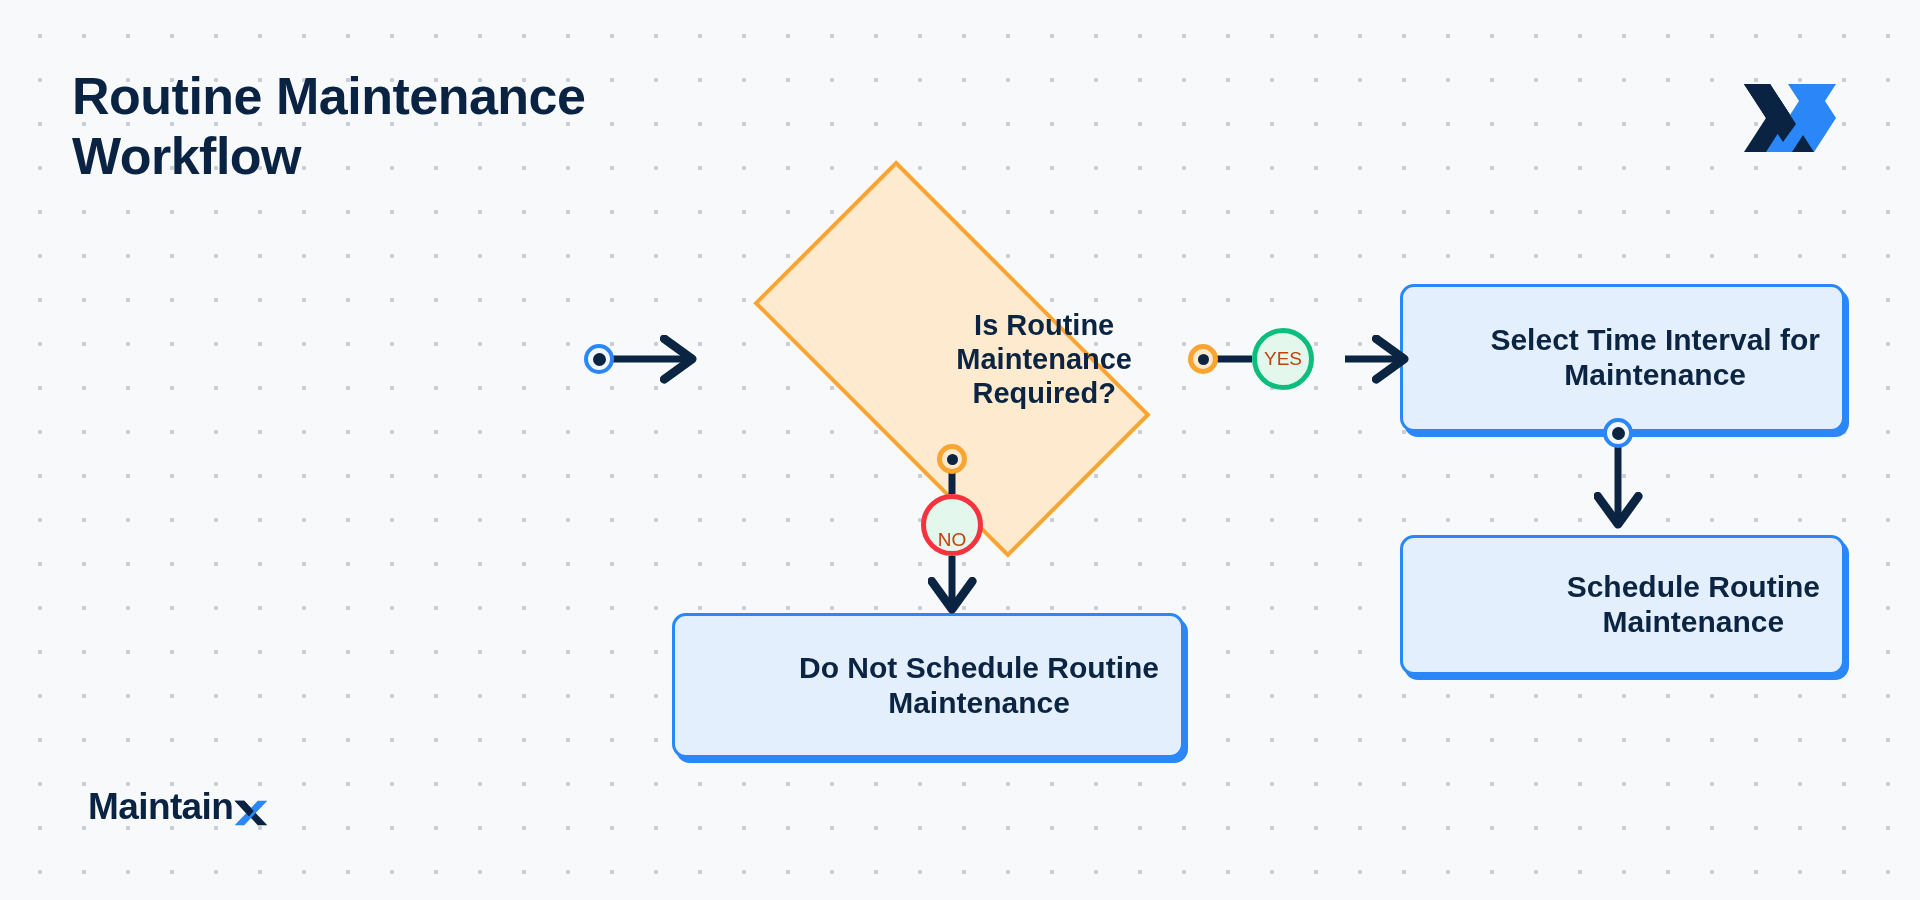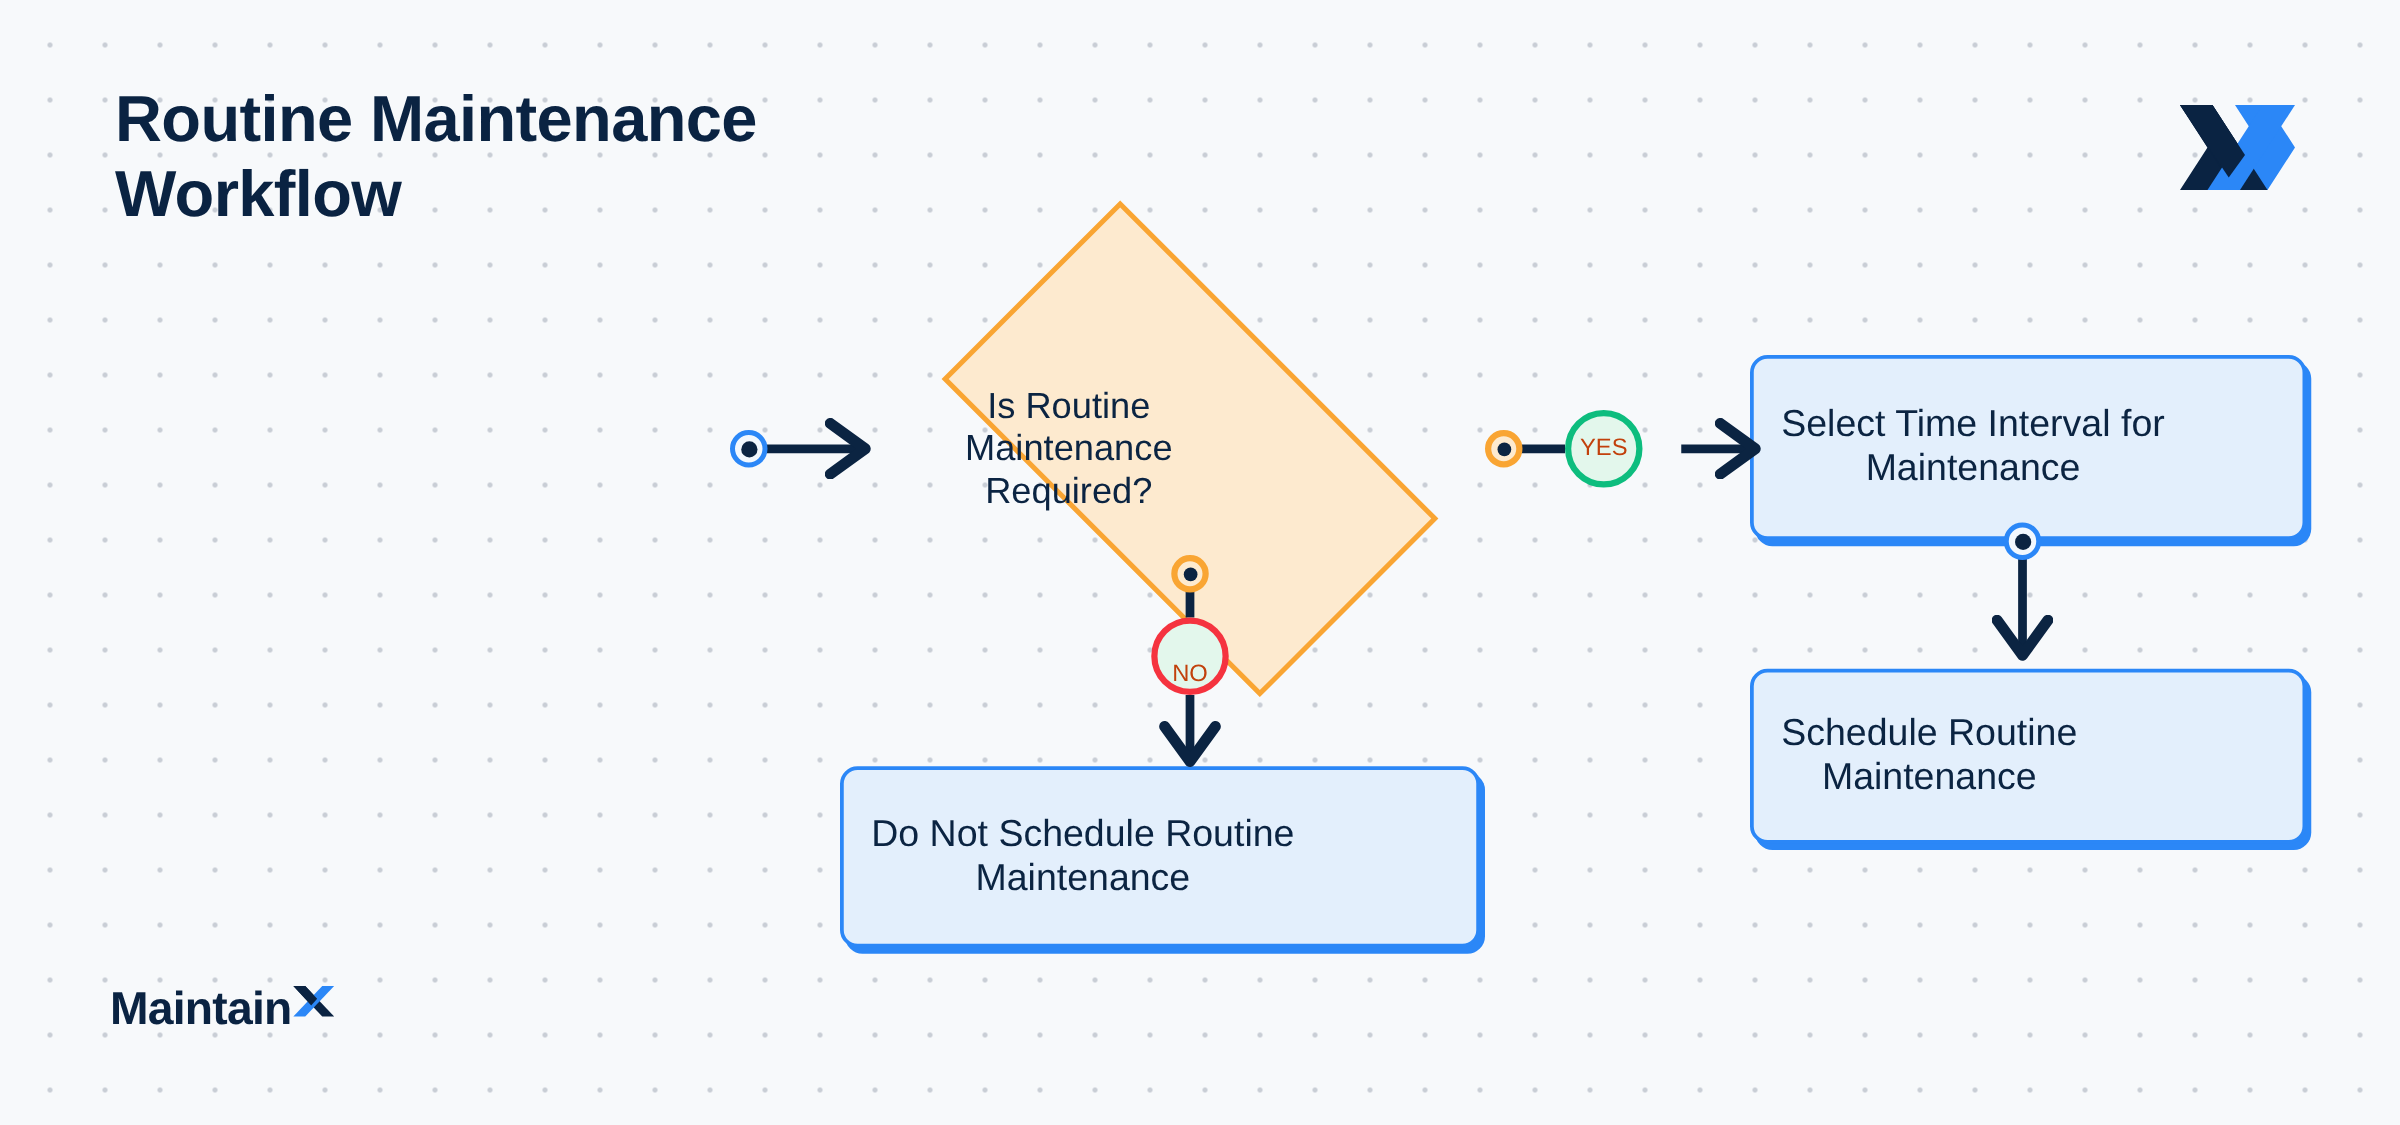--- a/index.html
+++ b/index.html
@@ -18,21 +18,21 @@
     overflow: hidden;
     background-color: #f7f9fb;
     background-image: radial-gradient(#c9ced6 2.1px, transparent 2.2px);
     background-size: 44px 44px;
     background-position: 18px 14px;
   }
 
   
   .page-title {
     position: absolute;
-    left: 92px;
+    left: 72px;
     top: 66px;
     width: 760px;
     font-size: 52px;
     line-height: 1.16;
     font-weight: 700;
     letter-spacing: -0.5px;
     color: #0a2342;
     white-space: pre-line;
   }
 
@@ -45,23 +45,24 @@
     height: 80px;
   }
   .logo-mark svg { display: block; width: 100%; height: 100%; }
 
   
   .node {
     position: absolute;
     box-sizing: border-box;
     display: flex;
     align-items: center;
-    justify-content: flex-start;
+    justify-content: flex-end;
     text-align: center;
     color: #0b2442;
+    font-weight: bold;
   }
 
   .node-box {
     background: #e3effc;
     border: 3px solid #2b87f7;
     border-radius: 14px;
     box-shadow: 4px 5px 0 0 #2b87f7;
     font-size: 30px;
     line-height: 1.16;
     padding: 10px 22px;
@@ -145,21 +146,21 @@
     pointer-events: none;
     z-index: 3;
   }
 
   
   .wordmark {
     position: absolute;
     left: 88px;
     top: 786px;
     display: flex;
-    align-items: flex-start;
+    align-items: flex-end;
     font-size: 37px;
     font-weight: 700;
     letter-spacing: -0.6px;
     color: #0a2342;
   }
   .wordmark-x {
     width: 34px; height: 30px;
     margin-left: 1px;
   }
   .wordmark-x svg { display: block; width: 100%; height: 100%; }

